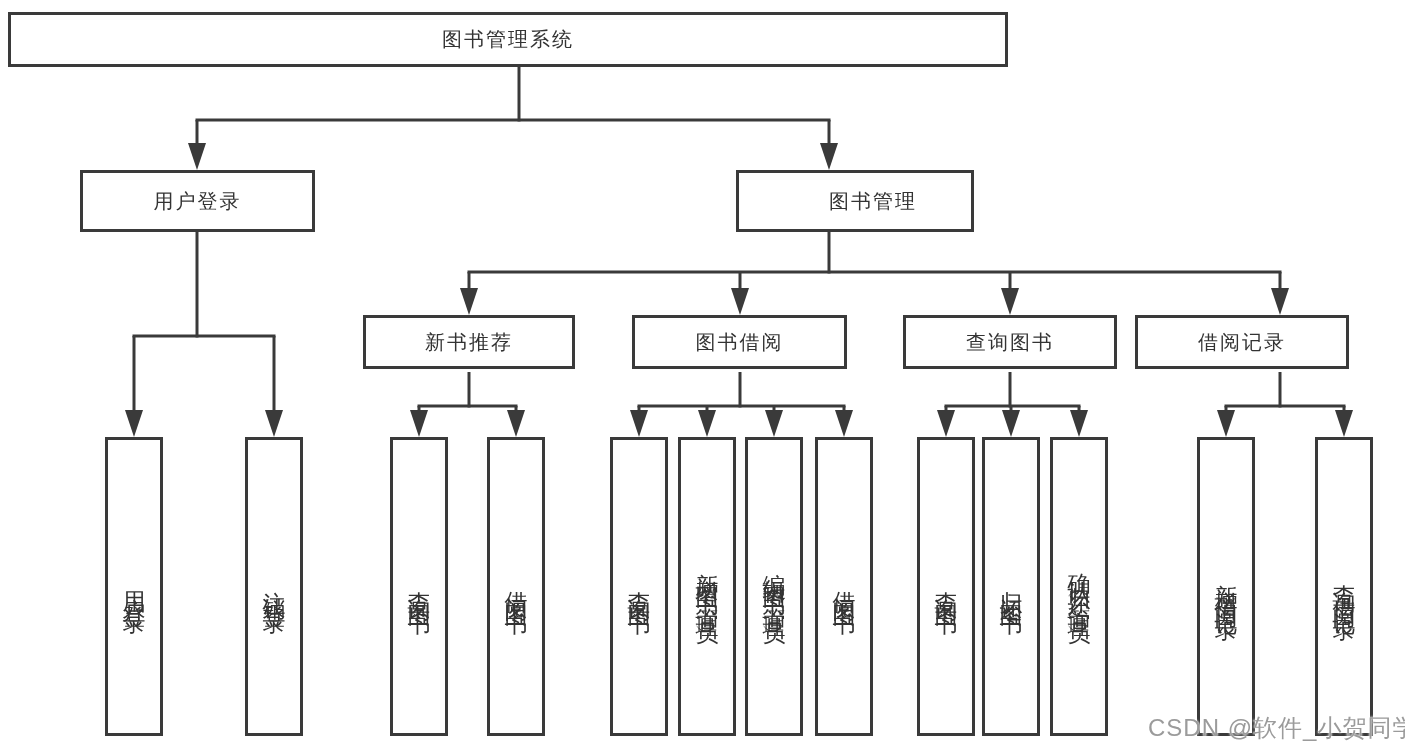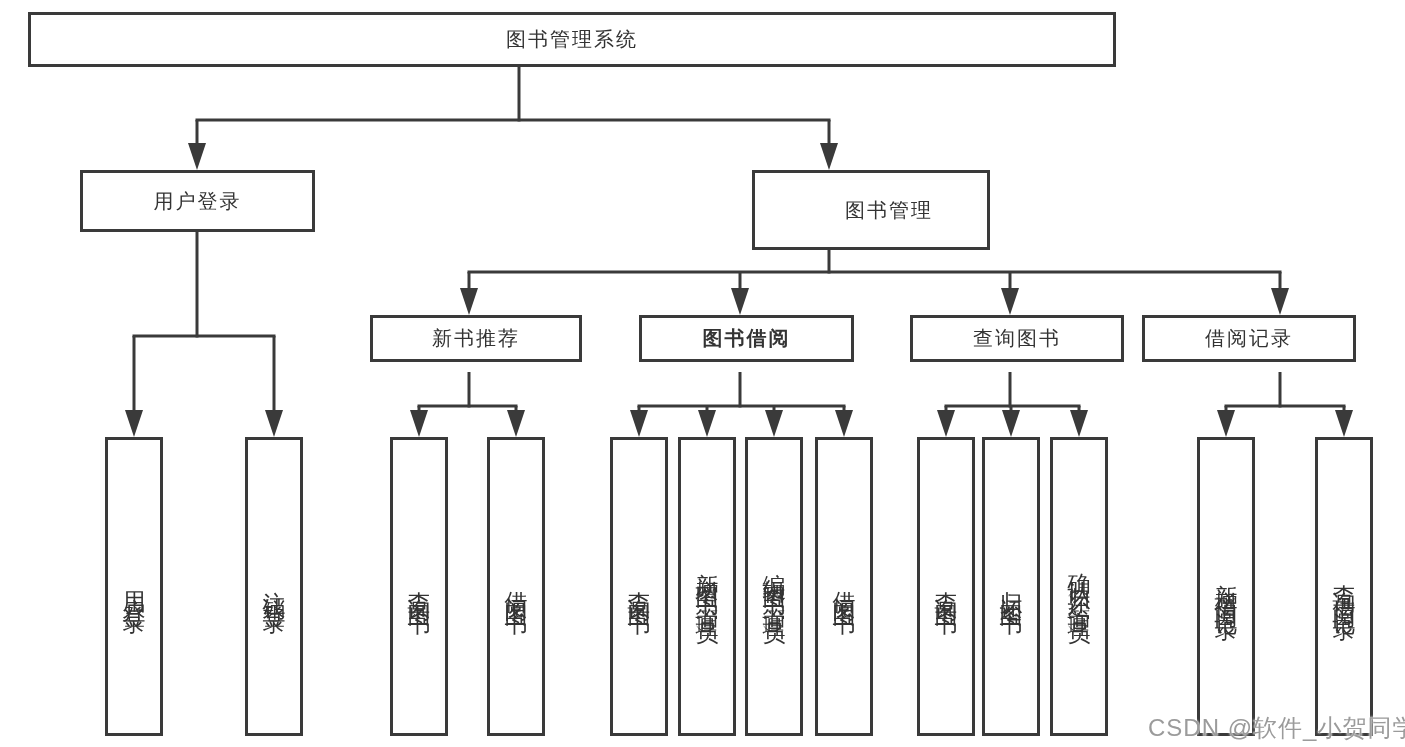--- a/index.html
+++ b/index.html
@@ -12,26 +12,26 @@
   body{background:#fff;font-family:"Liberation Sans","DejaVu Sans",sans-serif;}
   .canvas{
     position:relative;width:1405px;height:747px;background:var(--bg);overflow:hidden;
   }
   .connectors{position:absolute;left:0;top:0;width:1405px;height:747px;}
   .node{
     position:absolute;background:#fff;border:3px solid var(--line);
     display:flex;align-items:center;justify-content:center;
     color:var(--text);font-size:20px;letter-spacing:2px;font-weight:400;
   }
-  .root{left:28px;top:12px;width:1088px;height:55px;}
+  .root{left:8px;top:12px;width:1000px;height:55px;}
   .lv2-a{left:80px;top:170px;width:235px;height:62px;}
-  .lv2-b{left:752px;top:170px;width:238px;height:80px;padding-left:36px;}
-  .lv3{top:315px;height:47px;margin-left:7px;}
+  .lv2-b{left:736px;top:170px;width:238px;height:62px;padding-left:36px;}
+  .lv3{top:315px;height:54px;}
   .lv3-a{left:363px;width:212px;}
-  .lv3-b{left:632px;width:215px;font-weight:bold;}
+  .lv3-b{left:632px;width:215px;}
   .lv3-c{left:903px;width:214px;}
   .lv3-d{left:1135px;width:214px;}
   .leaf{
     position:absolute;top:437px;width:58px;height:299px;background:#fff;
     border:3px solid var(--line);display:flex;align-items:center;justify-content:center;
     color:var(--text);
   }
   .vtext{
     writing-mode:vertical-rl;text-orientation:mixed;
     font-size:23px;letter-spacing:7px;line-height:1;color:var(--text);

